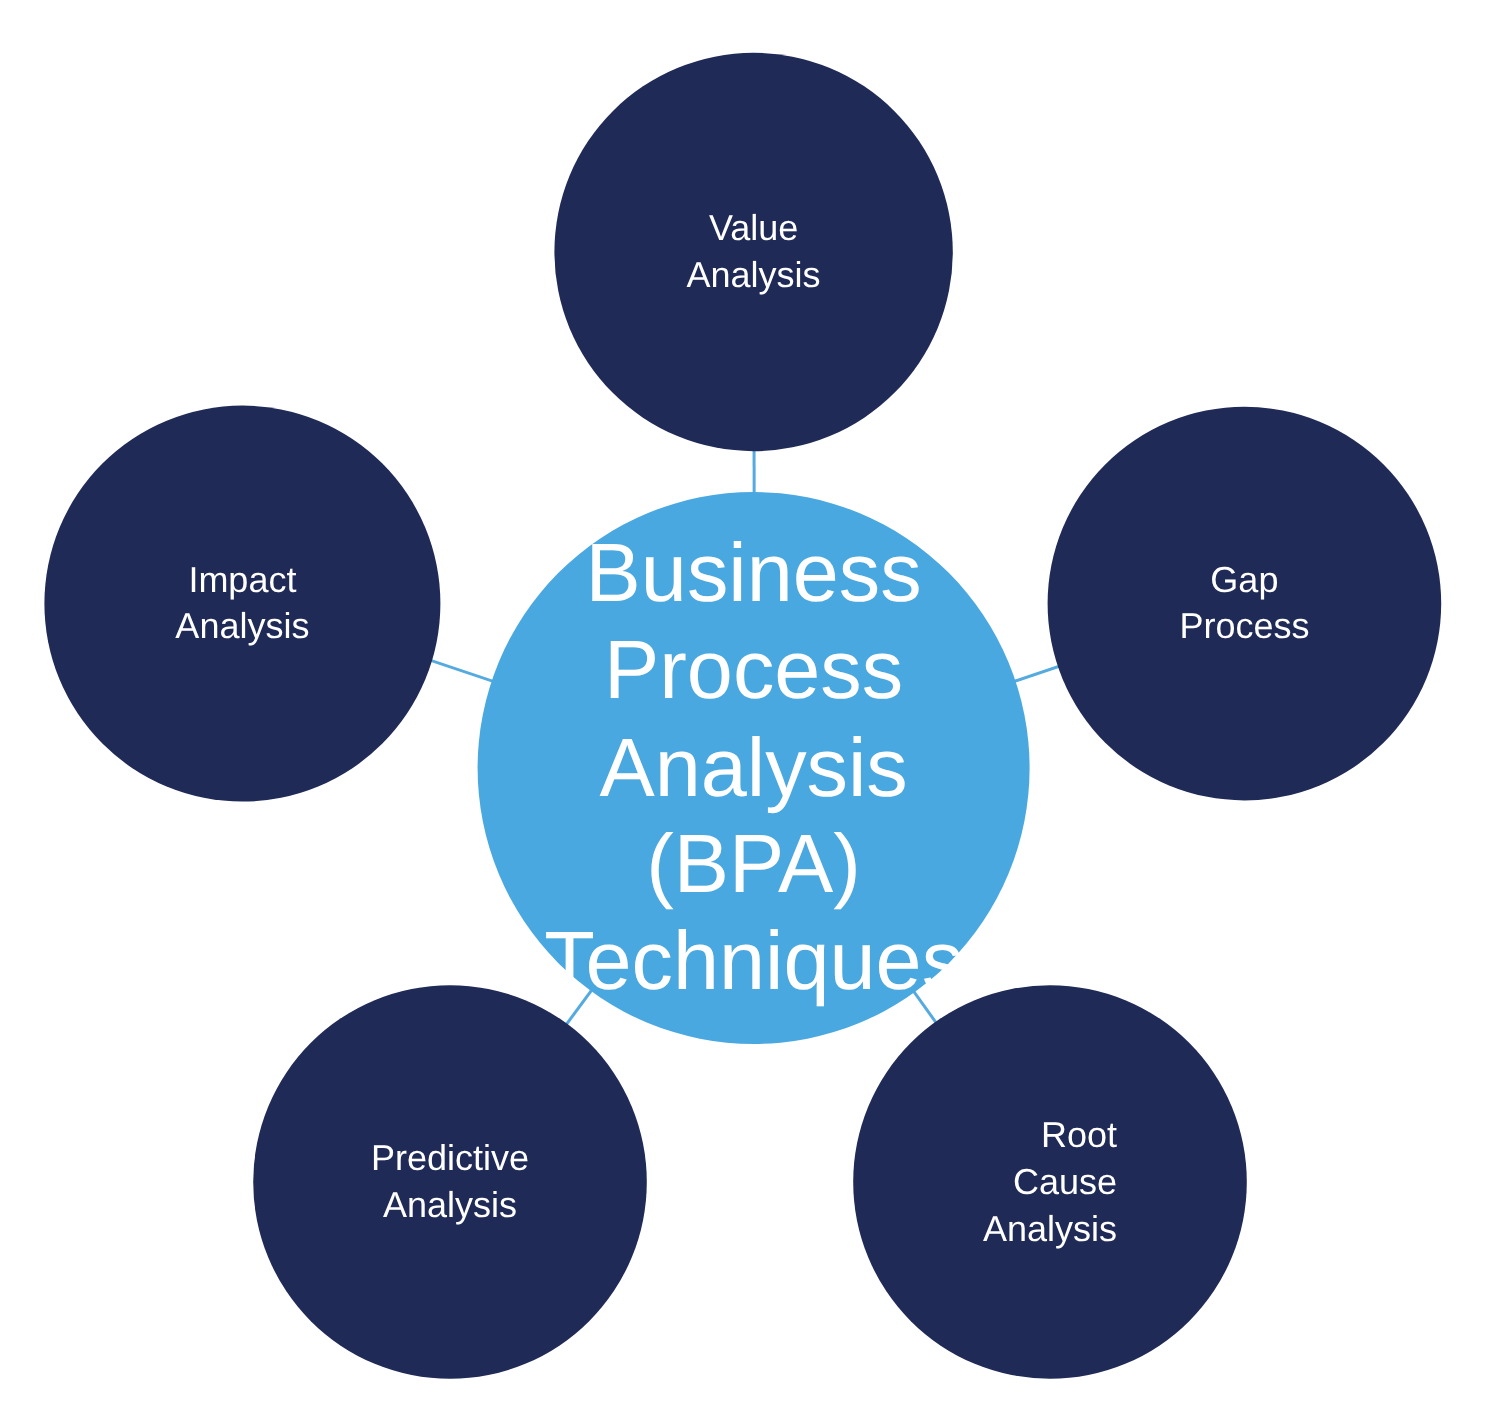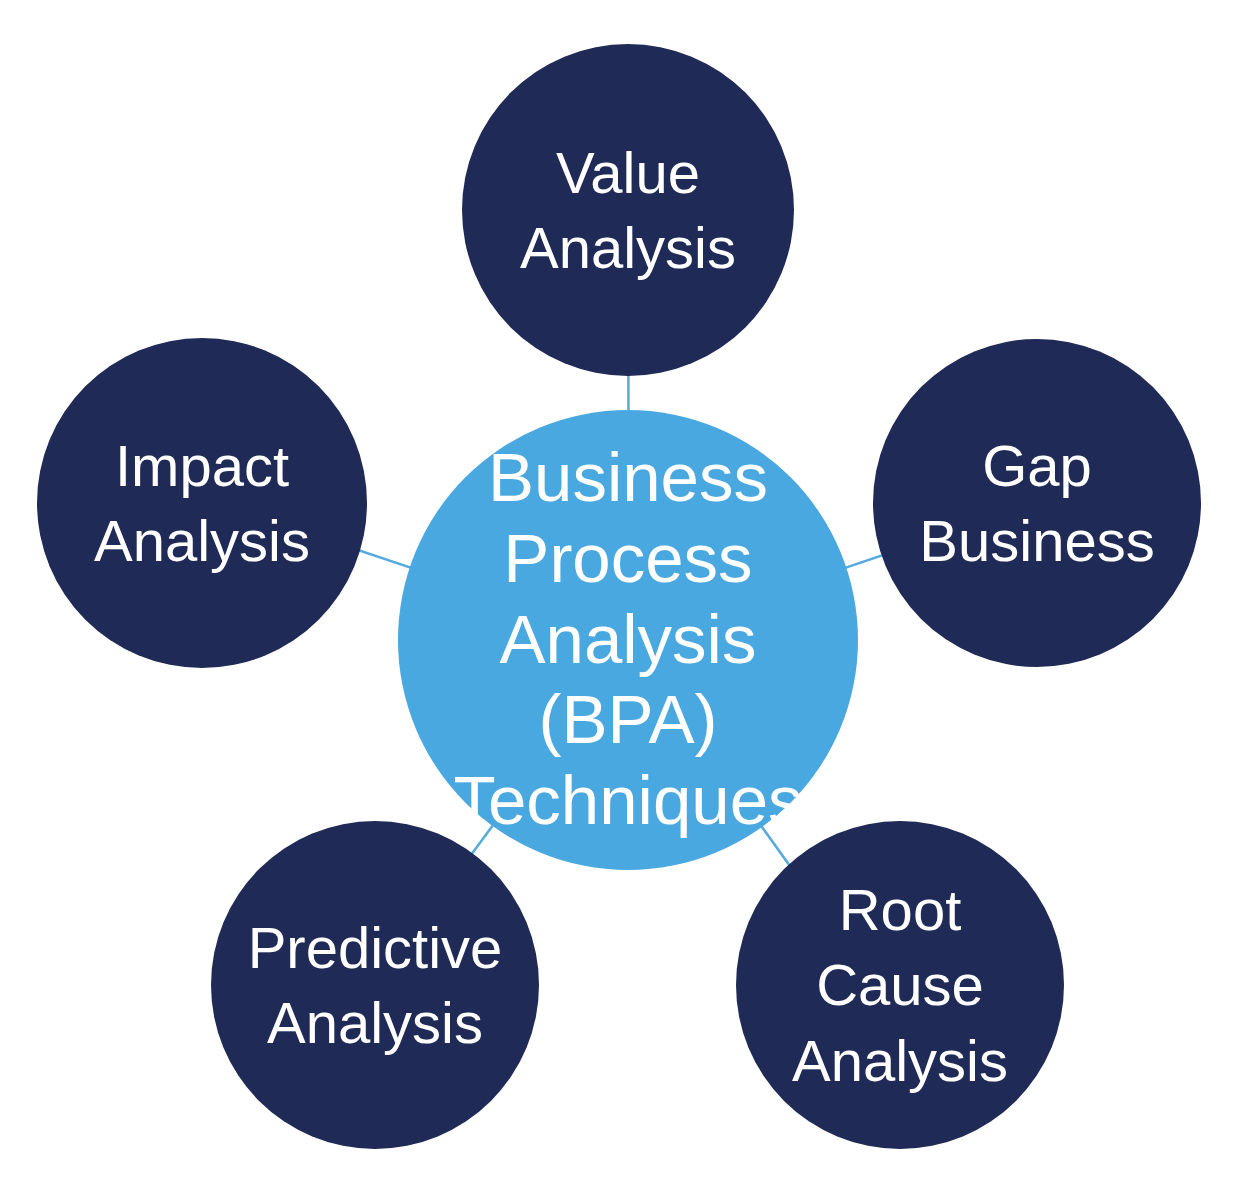--- a/index.html
+++ b/index.html
@@ -46,21 +46,21 @@
   }
   .node-center .label {
     font-size: 69px;
     font-weight: 400;
     line-height: 1.17;
   }
   .satellite {
     background: #1F2A56;
   }
   .satellite .label {
-    font-size: 58px;
+    font-size: 30px;
     font-weight: 400;
     line-height: 1.3;
   }
   .node-top {
     left: 462px;
     top: 44px;
     width: 332px;
     height: 332px;
   }
   .node-left {
@@ -76,24 +76,25 @@
     height: 328px;
   }
   .node-bottom-left {
     left: 211px;
     top: 821px;
     width: 328px;
     height: 328px;
     text-align: center;
   }
   .node-bottom-right {
-    left: 736px;
+    left: 711px;
     top: 821px;
     width: 328px;
     height: 328px;
+    text-align: right;
   }
 </style>
 </head>
 <body>
 
 <div class="canvas">
 
   <svg class="connectors" viewBox="0 0 1250 1189" xmlns="http://www.w3.org/2000/svg">
     <line x1="629" y1="641" x2="628" y2="210" stroke-width="2.5" stroke="#55AADF"></line>
     <line x1="629" y1="641" x2="1037" y2="503" stroke-width="2.5" stroke="#55AADF"></line>
@@ -110,21 +111,21 @@
 Techniques</span>
   </div>
 
   <div class="node satellite node-top">
     <span class="label">Value
 Analysis</span>
   </div>
 
   <div class="node satellite node-right">
     <span class="label">Gap
-Business</span>
+Process</span>
   </div>
 
   <div class="node satellite node-bottom-right">
     <span class="label">Root
 Cause
 Analysis</span>
   </div>
 
   <div class="node satellite node-bottom-left">
     <span class="label">Predictive

